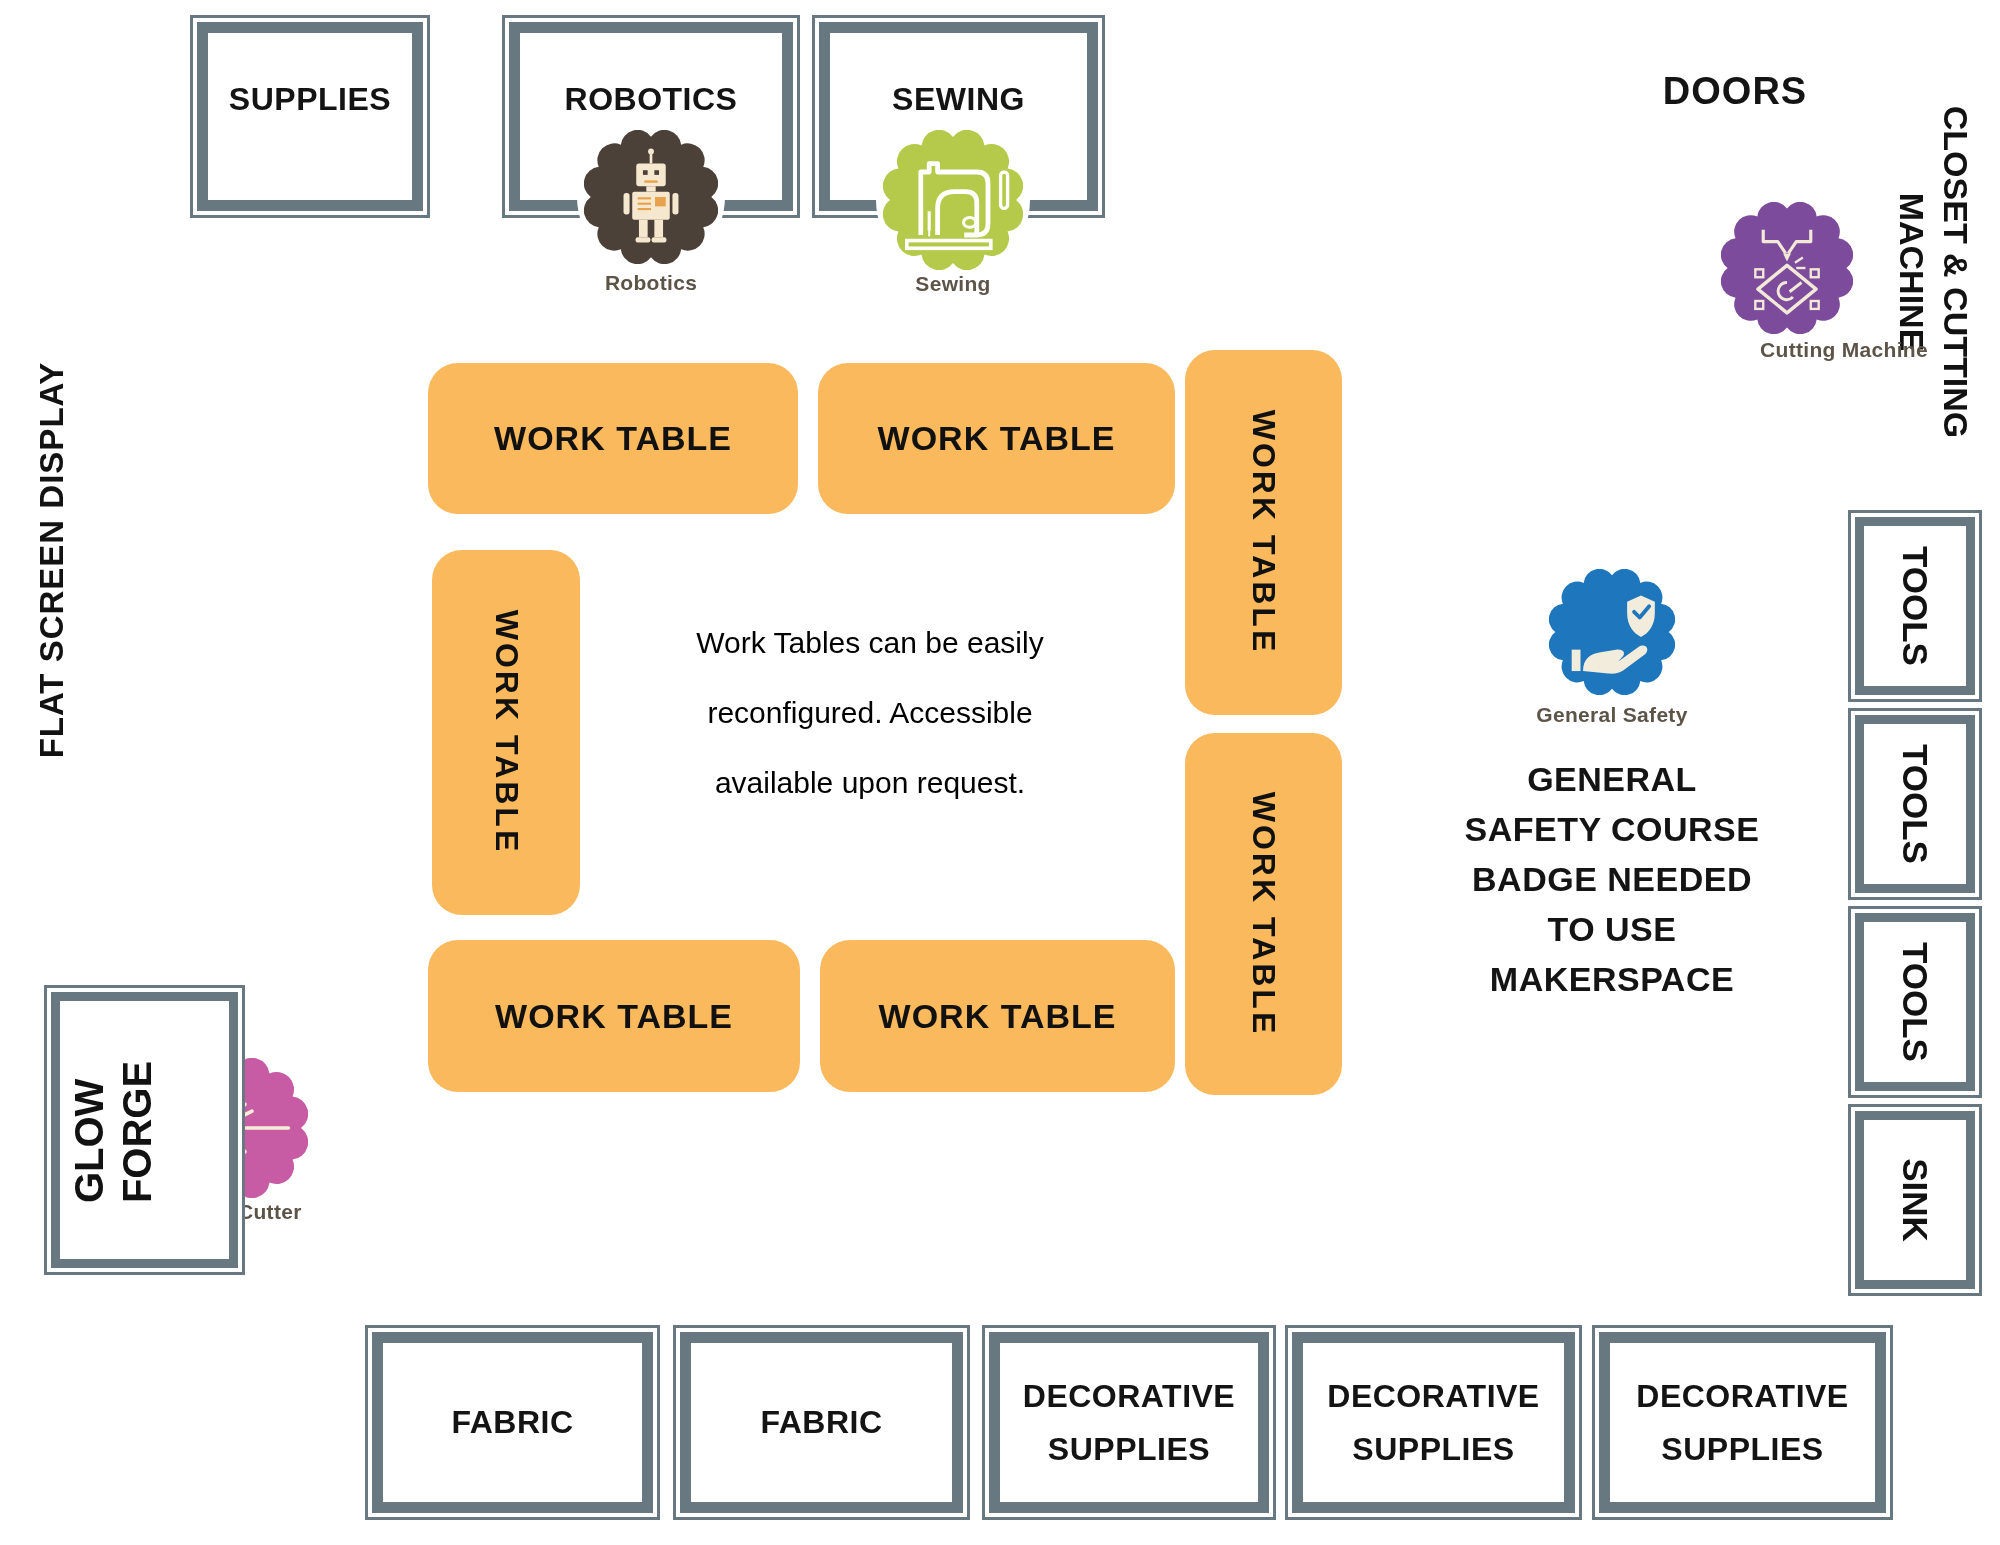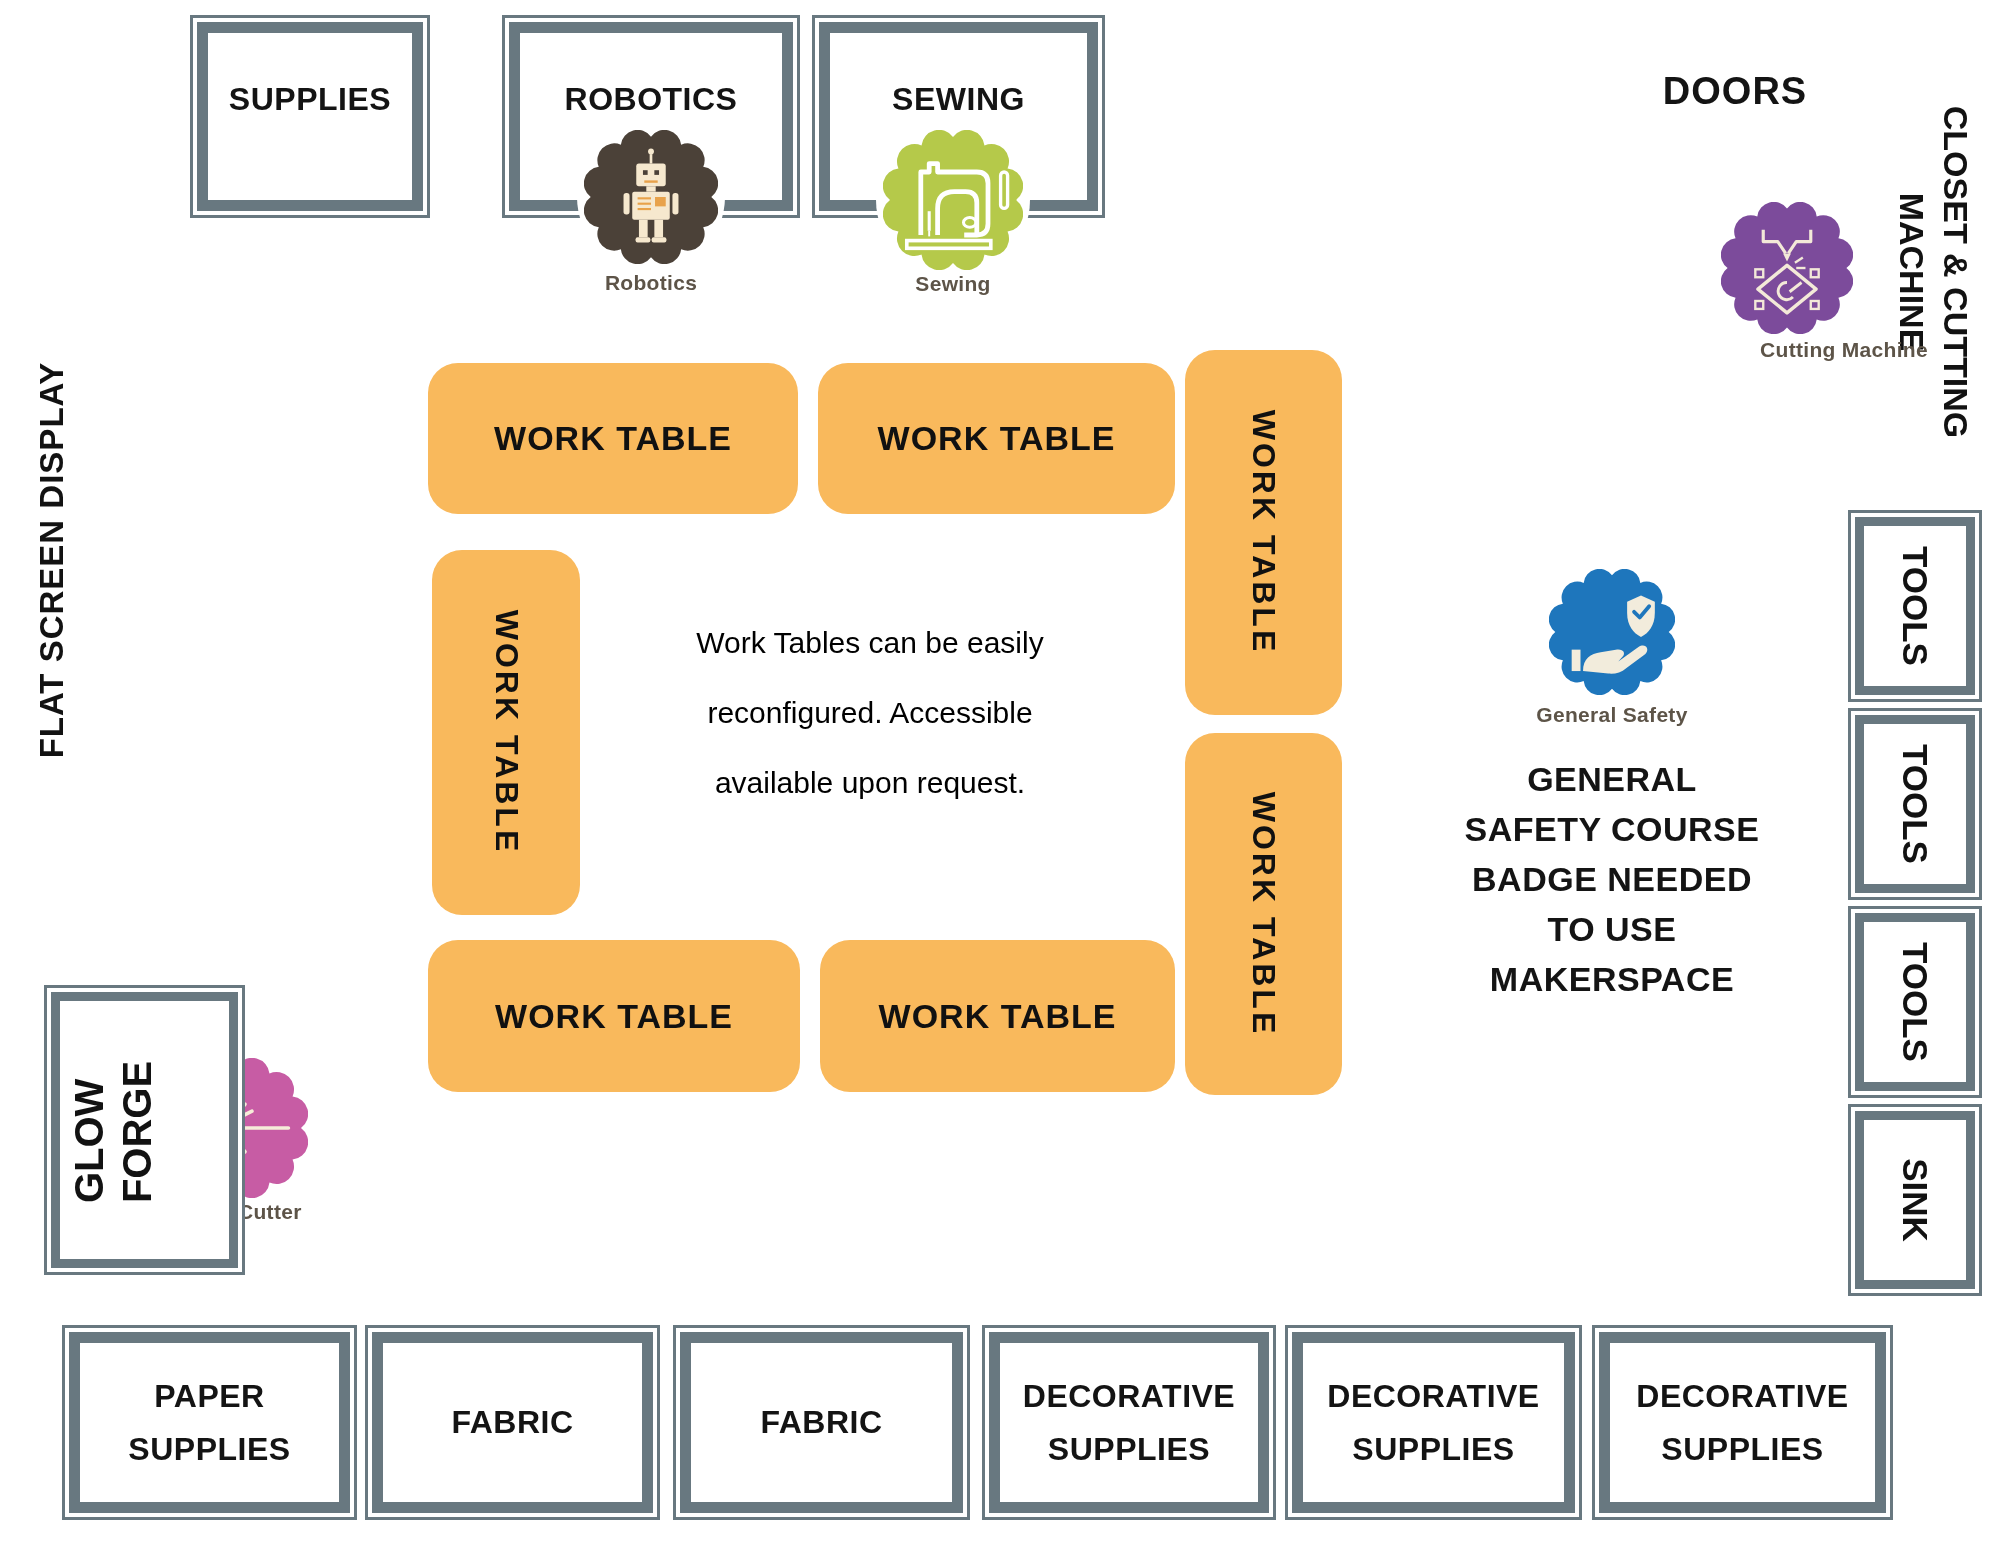--- a/index.html
+++ b/index.html
@@ -224,25 +224,20 @@
   <div class="vtext rot-cw" style="left:1915px;top:1200px;font-size:35px;">SINK</div>
 
   <div class="dbox dbox-thin" style="left:44px;top:985px;width:201px;height:290px;">
       <div class="dbox-in"></div>
     </div>
   <div class="vtext rot-ccw" style="left:113px;top:1132px;font-size:40px;line-height:1.2;text-align:left;">
     <div>GLOW</div>
     <div>FORGE</div>
   </div>
 
-  <div class="dbox" style="left:62px;top:1325px;width:295px;height:195px;">
-    <div class="dbox-in">
-        <div class="room-label">PAPER SUPPLIES</div>
-      </div>
-  </div>
   <div class="dbox" style="left:365px;top:1325px;width:295px;height:195px;">
     <div class="dbox-in">
         <div class="room-label">FABRIC</div>
       </div>
   </div>
   <div class="dbox" style="left:673px;top:1325px;width:297px;height:195px;">
     <div class="dbox-in">
         <div class="room-label">FABRIC</div>
       </div>
   </div>

